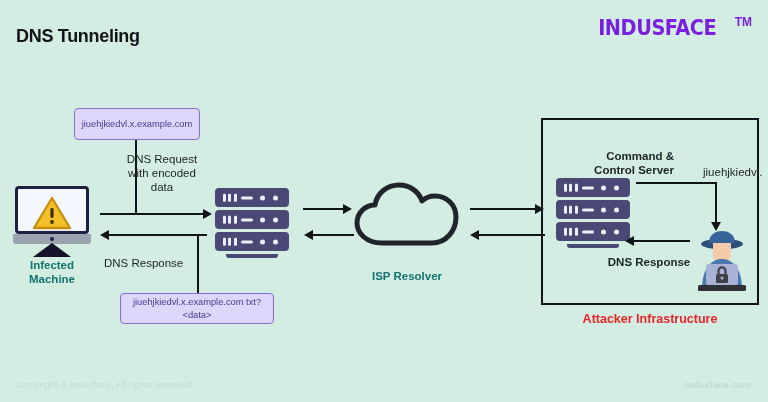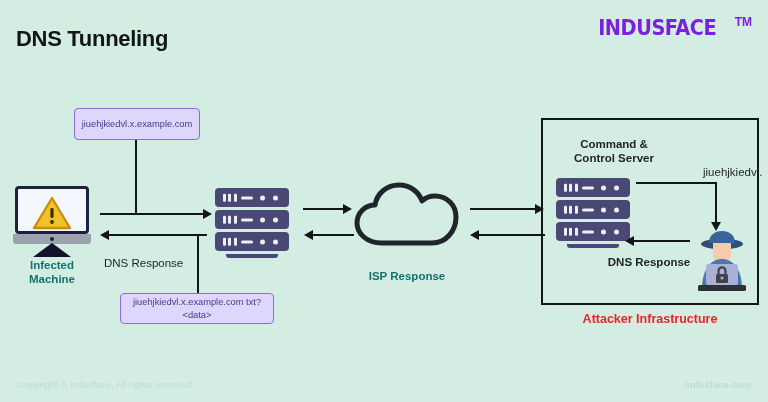--- a/index.html
+++ b/index.html
@@ -11,21 +11,21 @@
   }
   #page {
     position: relative;
     width: 768px; height: 402px;
     background: #d4ede2;
   }
 
   
   #page-title {
     position: absolute; left: 16px; top: 26px;
-    font-size: 22px; font-weight: bold;
+    font-size: 18px; font-weight: bold;
     color: #111418; letter-spacing: -0.3px;
   }
   #brand-logo {
     position: absolute; right: 16px; top: 16px;
     display: flex; align-items: flex-start; gap: 11px;
   }
   #brand-logo .brand-word {
     font-size: 21px; font-weight: bold;
     color: #7b1fe0; letter-spacing: -0.5px;
     font-family: "DejaVu Sans", sans-serif;
@@ -186,20 +186,23 @@
     </div>
     <div id="monitor-base-bar"></div>
     <div id="monitor-dot"></div>
     <div id="monitor-stand"></div>
   </div>
   <div class="label label-teal" style="left:7px; top:258px; width:90px;">Infected
 Machine</div>
 
   <div class="hline" style="left:100px; top:213px; width:104px;"></div>
   <div class="arrow-r" style="left:203px; top:209px;"></div>
+  <div class="label" style="left:110px; top:152px; width:104px;">DNS Request
+with encoded
+data</div>
 
   <div class="hline" style="left:109px; top:234px; width:98px;"></div>
   <div class="arrow-l" style="left:100px; top:230px;"></div>
   <div class="vline" style="left:197px; top:234px; height:62px;"></div>
   <div class="label" style="left:104px; top:256px; width:96px; text-align:left;">DNS Response</div>
 
   <div class="callout" style="left:120px; top:293px; width:154px; height:31px;">jiuehjkiedvl.x.example.com txt? &lt;data&gt;</div>
 
   <div class="server-stack" id="trusted-dns-server" style="left:215px; top:188px;">
     <div class="server-unit">
@@ -239,31 +242,31 @@
   <div class="arrow-r" style="left:343px; top:204px;"></div>
 
   <div class="hline" style="left:313px; top:234px; width:41px;"></div>
   <div class="arrow-l" style="left:304px; top:230px;"></div>
 
   <svg id="isp-cloud" viewBox="0 0 110 66">
     <path d="M30 62 C14 62 5 52 5 42 C5 32 13 24 23 24 C25 12 35 4 47 4
              C58 4 67 11 70 20 C73 17 78 15 83 15 C95 15 104 24 104 36
              C104 50 94 62 80 62 Z" fill="none" stroke="#20242b" stroke-width="5" stroke-linejoin="round"></path>
   </svg>
-  <div class="label label-teal" style="left:352px; top:269px; width:110px;">ISP Response</div>
+  <div class="label label-teal" style="left:352px; top:269px; width:110px;">ISP Resolver</div>
 
   <div class="hline" style="left:470px; top:208px; width:66px;"></div>
   <div class="arrow-r" style="left:535px; top:204px;"></div>
 
   <div class="hline" style="left:479px; top:234px; width:66px;"></div>
   <div class="arrow-l" style="left:470px; top:230px;"></div>
 
   <div id="attacker-box"></div>
 
-  <div class="label label-bold" style="left:554px; top:137px; width:120px; text-align:center;">Command &amp;
+  <div class="label label-bold" style="left:554px; top:149px; width:120px; text-align:right;">Command &amp;
 Control Server</div>
 
   <div class="server-stack" id="cc-server" style="left:556px; top:178px;">
     <div class="server-unit">
       <span class="bars">
           <i></i>
           <i></i>
           <i></i>
         </span>
       <span class="dash"></span>

